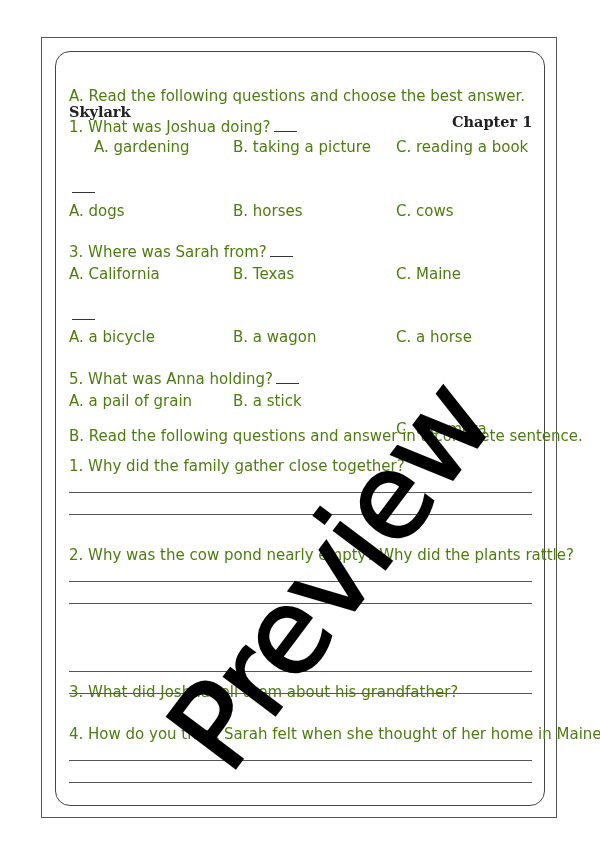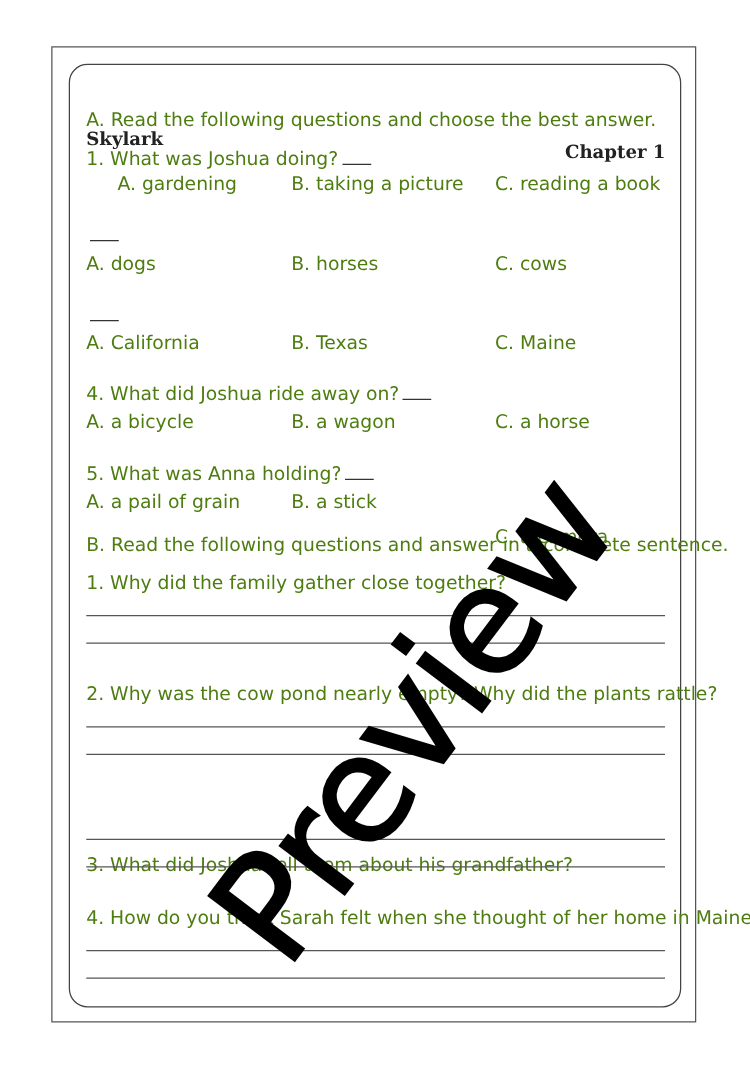--- a/index.html
+++ b/index.html
@@ -33,26 +33,26 @@
 <div class="txt" style="left:69px; top:119px;"><span>1. What was Joshua doing?</span><span class="blank"></span></div>
 <div class="txt" style="left:69px; top:139px;margin-left:25px;">A. gardening</div>
 <div class="txt" style="left:233px; top:139px;">B. taking a picture</div>
 <div class="txt" style="left:396px; top:139px;">C. reading a book</div>
 
 <div class="txt" style="left:69px; top:180px;"><span class="blank"></span></div>
 <div class="txt" style="left:69px; top:203px;">A. dogs</div>
 <div class="txt" style="left:233px; top:203px;">B. horses</div>
 <div class="txt" style="left:396px; top:203px;">C. cows</div>
 
-<div class="txt" style="left:69px; top:244px;"><span class="blank"></span></div>
+<div class="txt" style="left:69px; top:244px;"><span>3. Where was Sarah from?</span><span class="blank"></span></div>
 <div class="txt" style="left:69px; top:266px;">A. California</div>
 <div class="txt" style="left:233px; top:266px;">B. Texas</div>
 <div class="txt" style="left:396px; top:266px;text-align:center;">C. Maine</div>
 
-<div class="txt" style="left:69px; top:307px;"><span>4. What did Joshua ride away on?</span><span class="blank"></span></div>
+<div class="txt" style="left:69px; top:307px;"><span class="blank"></span></div>
 <div class="txt" style="left:69px; top:329px;">A. a bicycle</div>
 <div class="txt" style="left:233px; top:329px;">B. a wagon</div>
 <div class="txt" style="left:396px; top:329px;">C. a horse</div>
 
 <div class="txt" style="left:69px; top:371px;"><span>5. What was Anna holding?</span><span class="blank"></span></div>
 <div class="txt" style="left:69px; top:393px;text-align:center;">A. a pail of grain</div>
 <div class="txt" style="left:233px; top:393px;">B. a stick</div>
 <div class="txt" style="left:396px; top:393px;margin-top:28px;">C. a camera</div>
 
 <div class="txt" style="left:69px; top:428px;">B. Read the following questions and answer in a complete sentence.</div>

